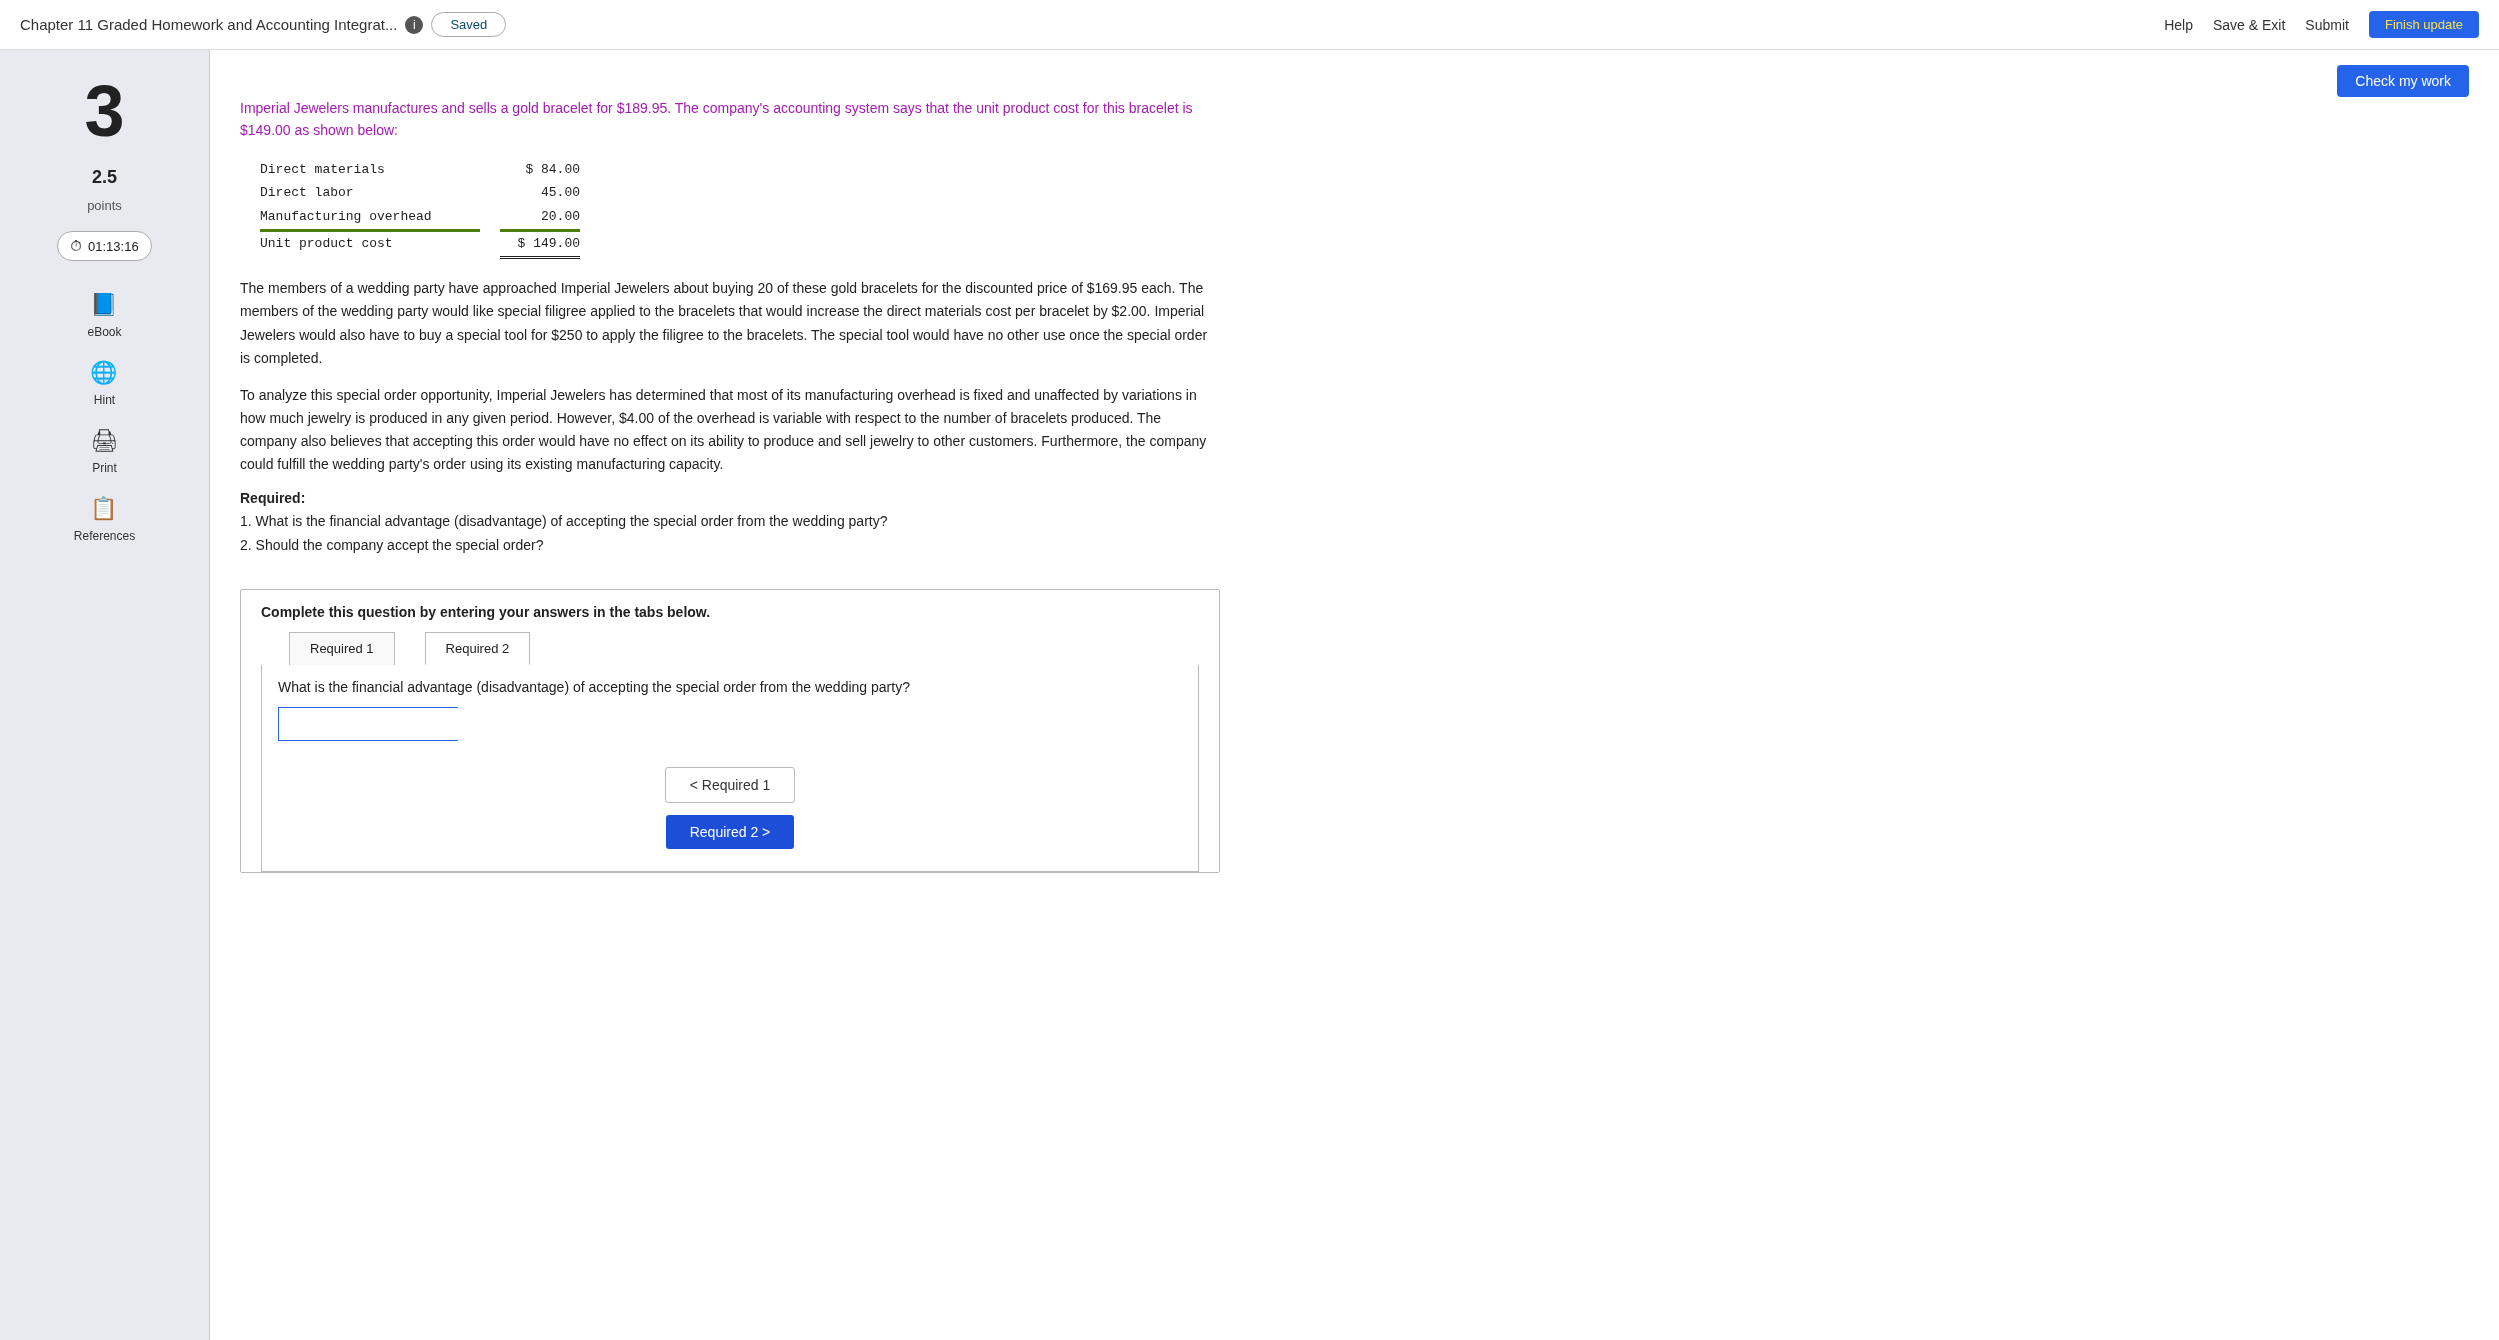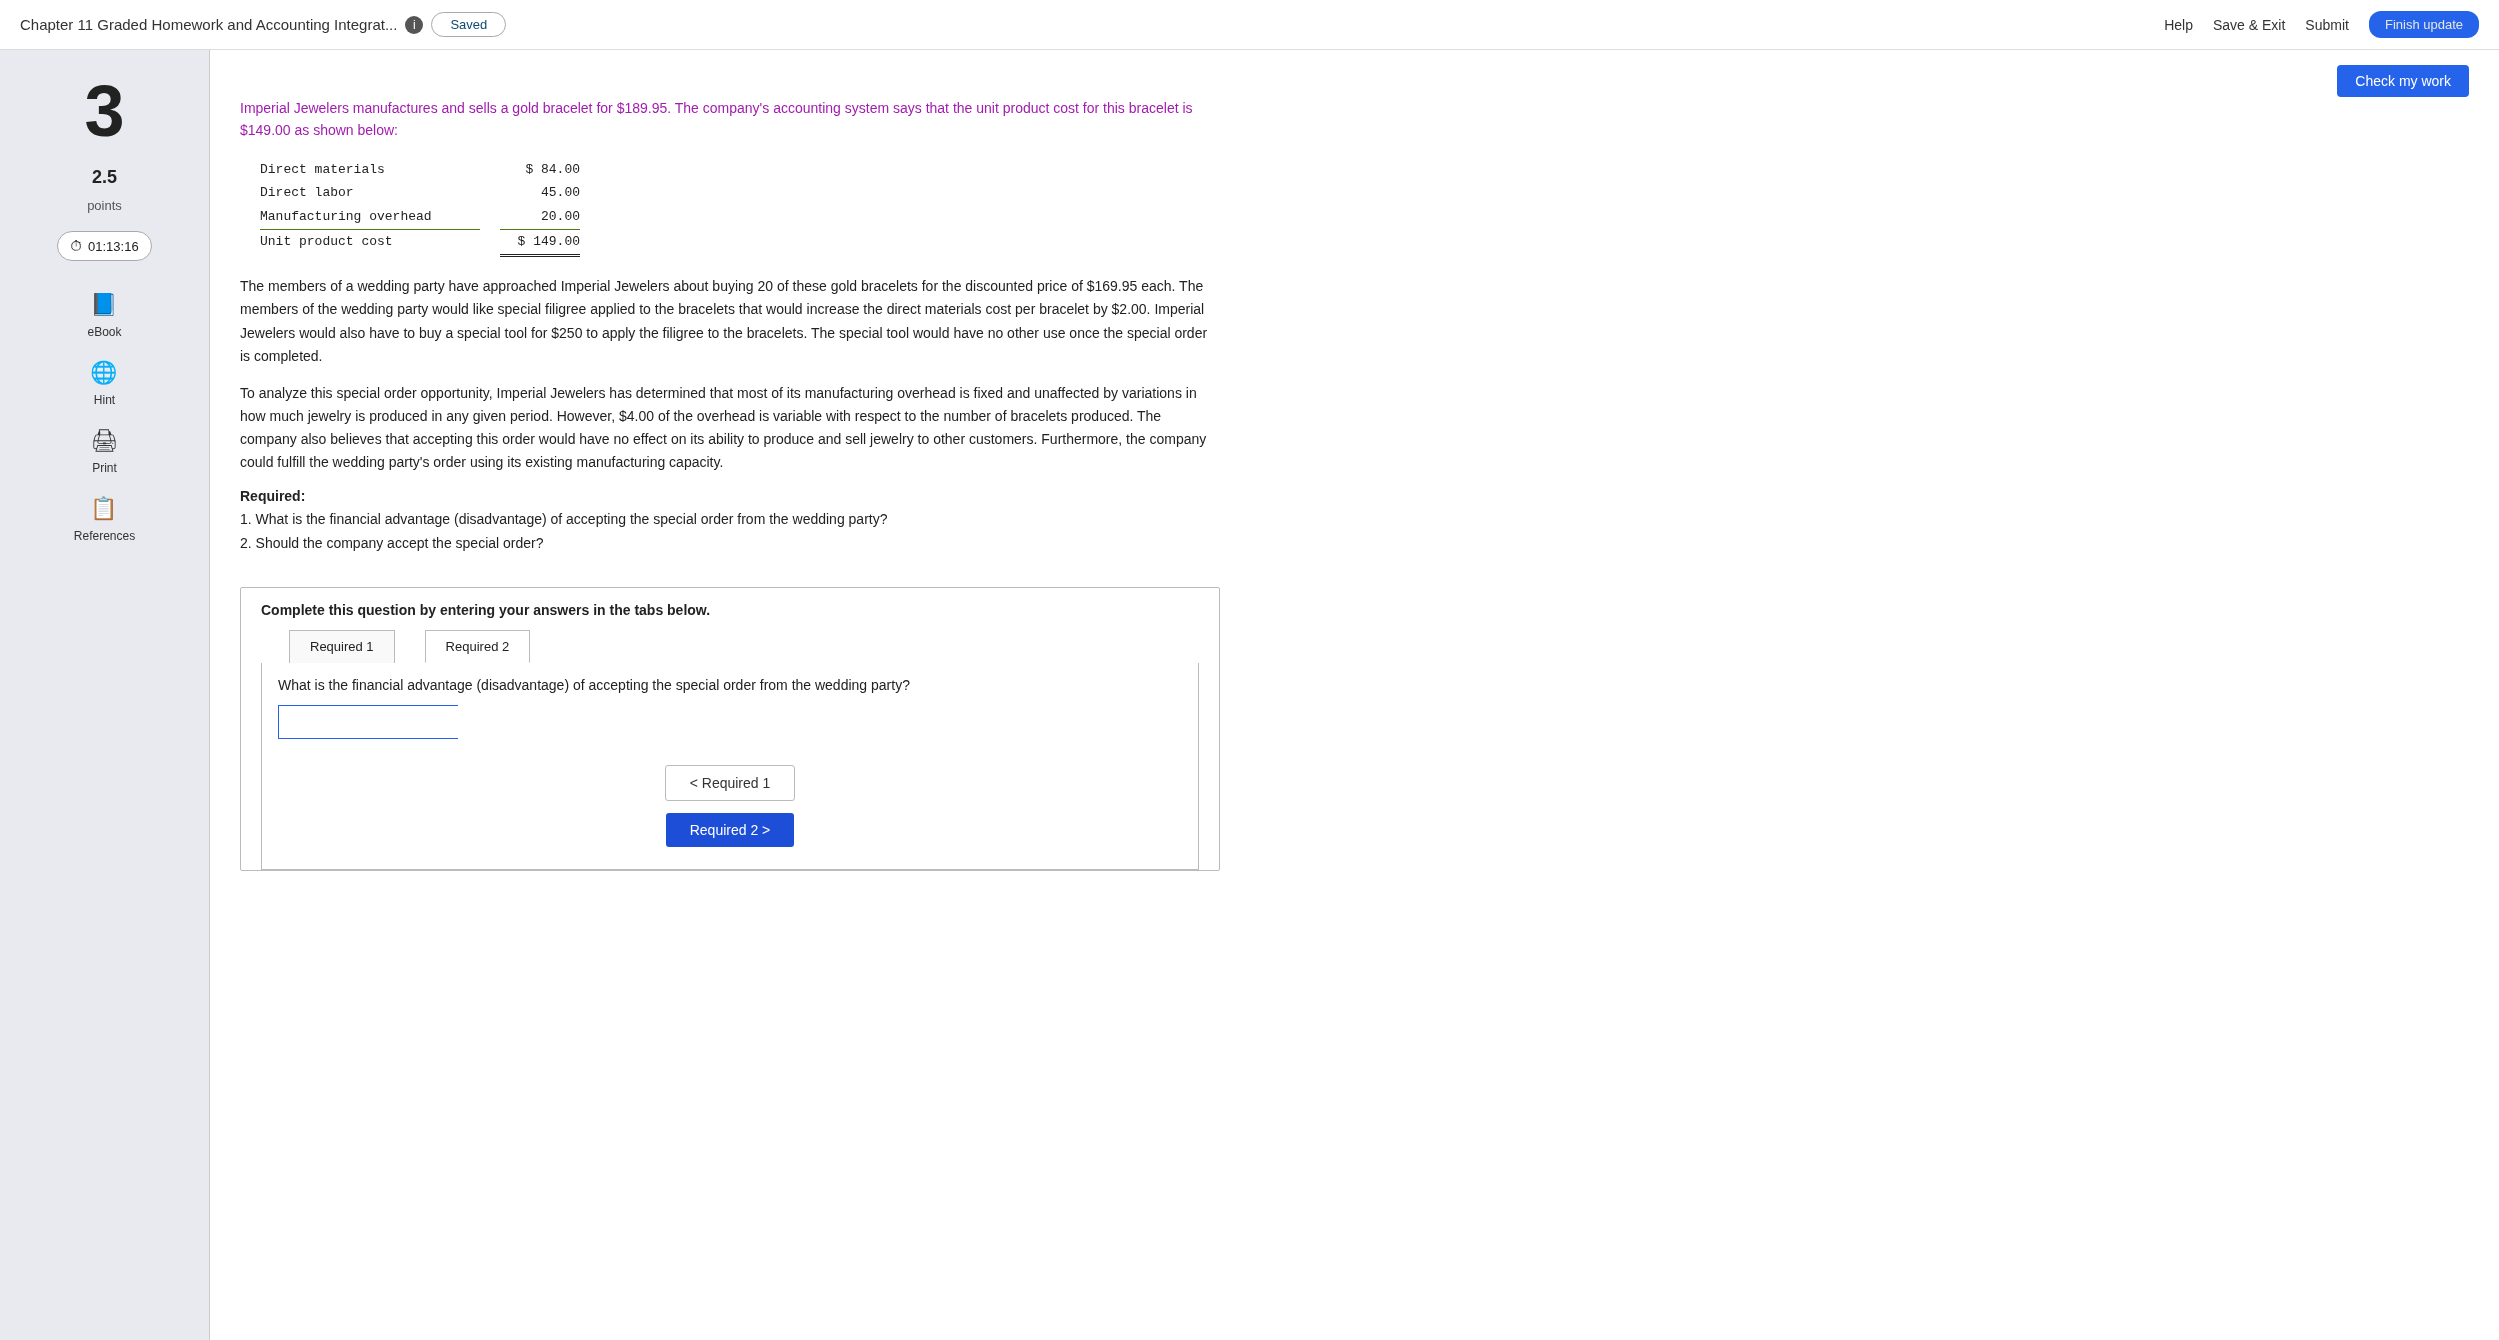--- a/index.html
+++ b/index.html
@@ -55,24 +55,24 @@
       gap: 20px;
     }
     .top-bar-right a {
       color: #333;
       text-decoration: none;
       font-size: 14px;
       cursor: pointer;
     }
     .finish-update-btn {
       background: #2563eb;
-      color: #e5e5e5;
+      color: #fde047;
       border: none;
       padding: 6px 16px;
-      border-radius: 12px;
+      border-radius: 4px;
       font-size: 13px;
       cursor: pointer;
     }
 
     
     .main-layout {
       display: flex;
       min-height: calc(100vh - 50px);
     }
 
@@ -184,21 +184,21 @@
       gap: 20px;
     }
     .cost-table .label {
       min-width: 220px;
     }
     .cost-table .amount {
       text-align: right;
       min-width: 80px;
     }
     .cost-table .underline {
-      border-bottom: 1px solid #4d7c0f;
+      border-bottom: 3px solid #4d7c0f;
       padding-bottom: 1px;
     }
     .cost-table .double-underline {
       border-bottom: 3px double #222;
       padding-bottom: 1px;
     }
 
     .problem-text {
       font-size: 14px;
       line-height: 1.65;

